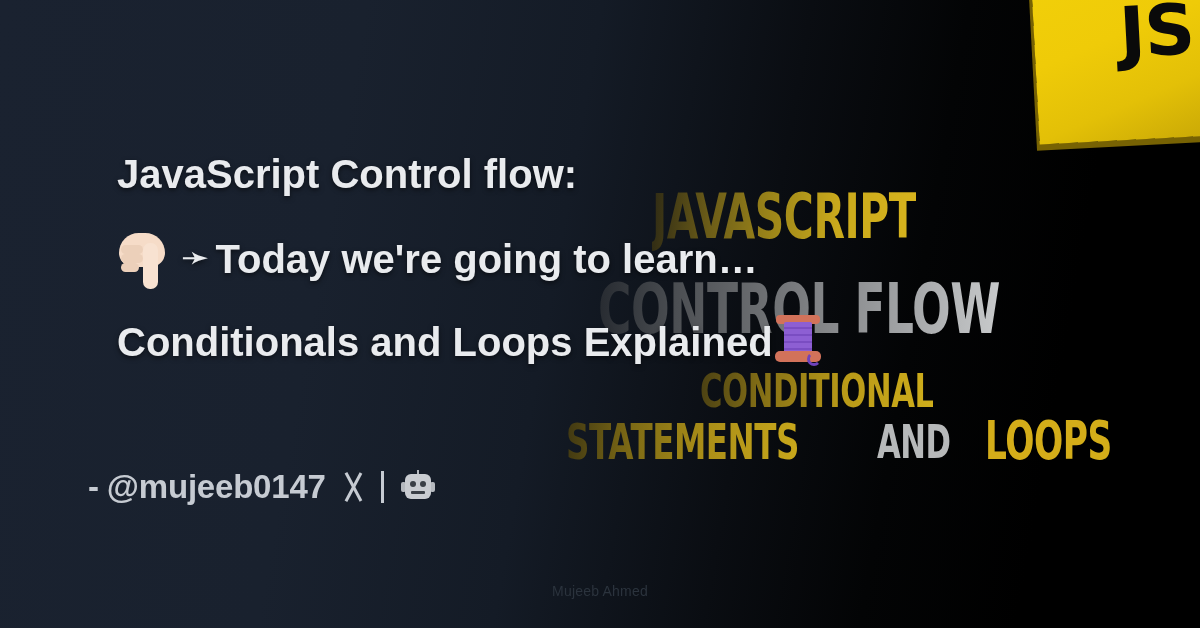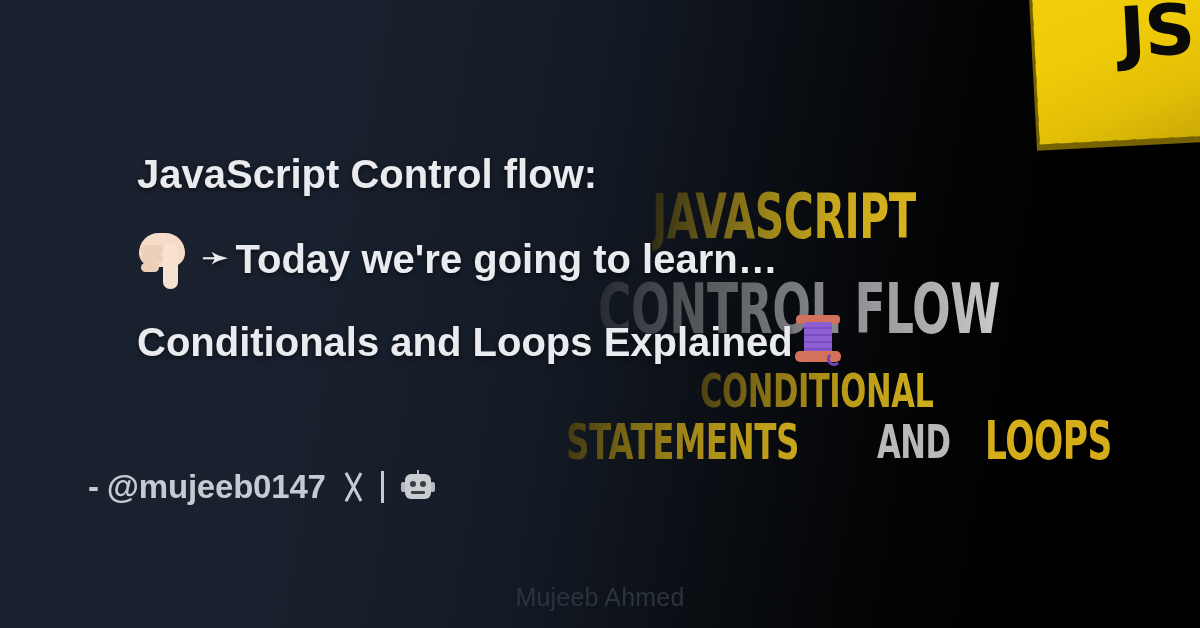--- a/index.html
+++ b/index.html
@@ -93,21 +93,20 @@
     line-height:1;
     color:#0a0a0a;
     letter-spacing:-1px;
   }
 
   
   #content {
     position:absolute;
     left:117px; top:133px;
     width:1010px;
-    margin-left:20px;
   }
   .tweet-line {
     font-family:"Liberation Sans", sans-serif;
     font-weight:bold;
     font-size:40px;
     line-height:83px;
     color:#e9ebee;
     white-space:nowrap;
     text-shadow:0 2px 5px rgba(0,0,0,.55);
   }
@@ -266,21 +265,21 @@
     width:2px; height:5px;
     background:#b5b9bf;
   }
 
   
   #watermark {
     position:absolute;
     left:0; right:0; top:583px;
     text-align:center;
     font-family:"Liberation Sans", sans-serif;
-    font-size:25px;
+    font-size:14px;
     color:#2b333d;
     letter-spacing:0.2px;
   }
 </style>
 </head>
 <body>
 
 <div id="card">
 
   <div id="bg-art">

